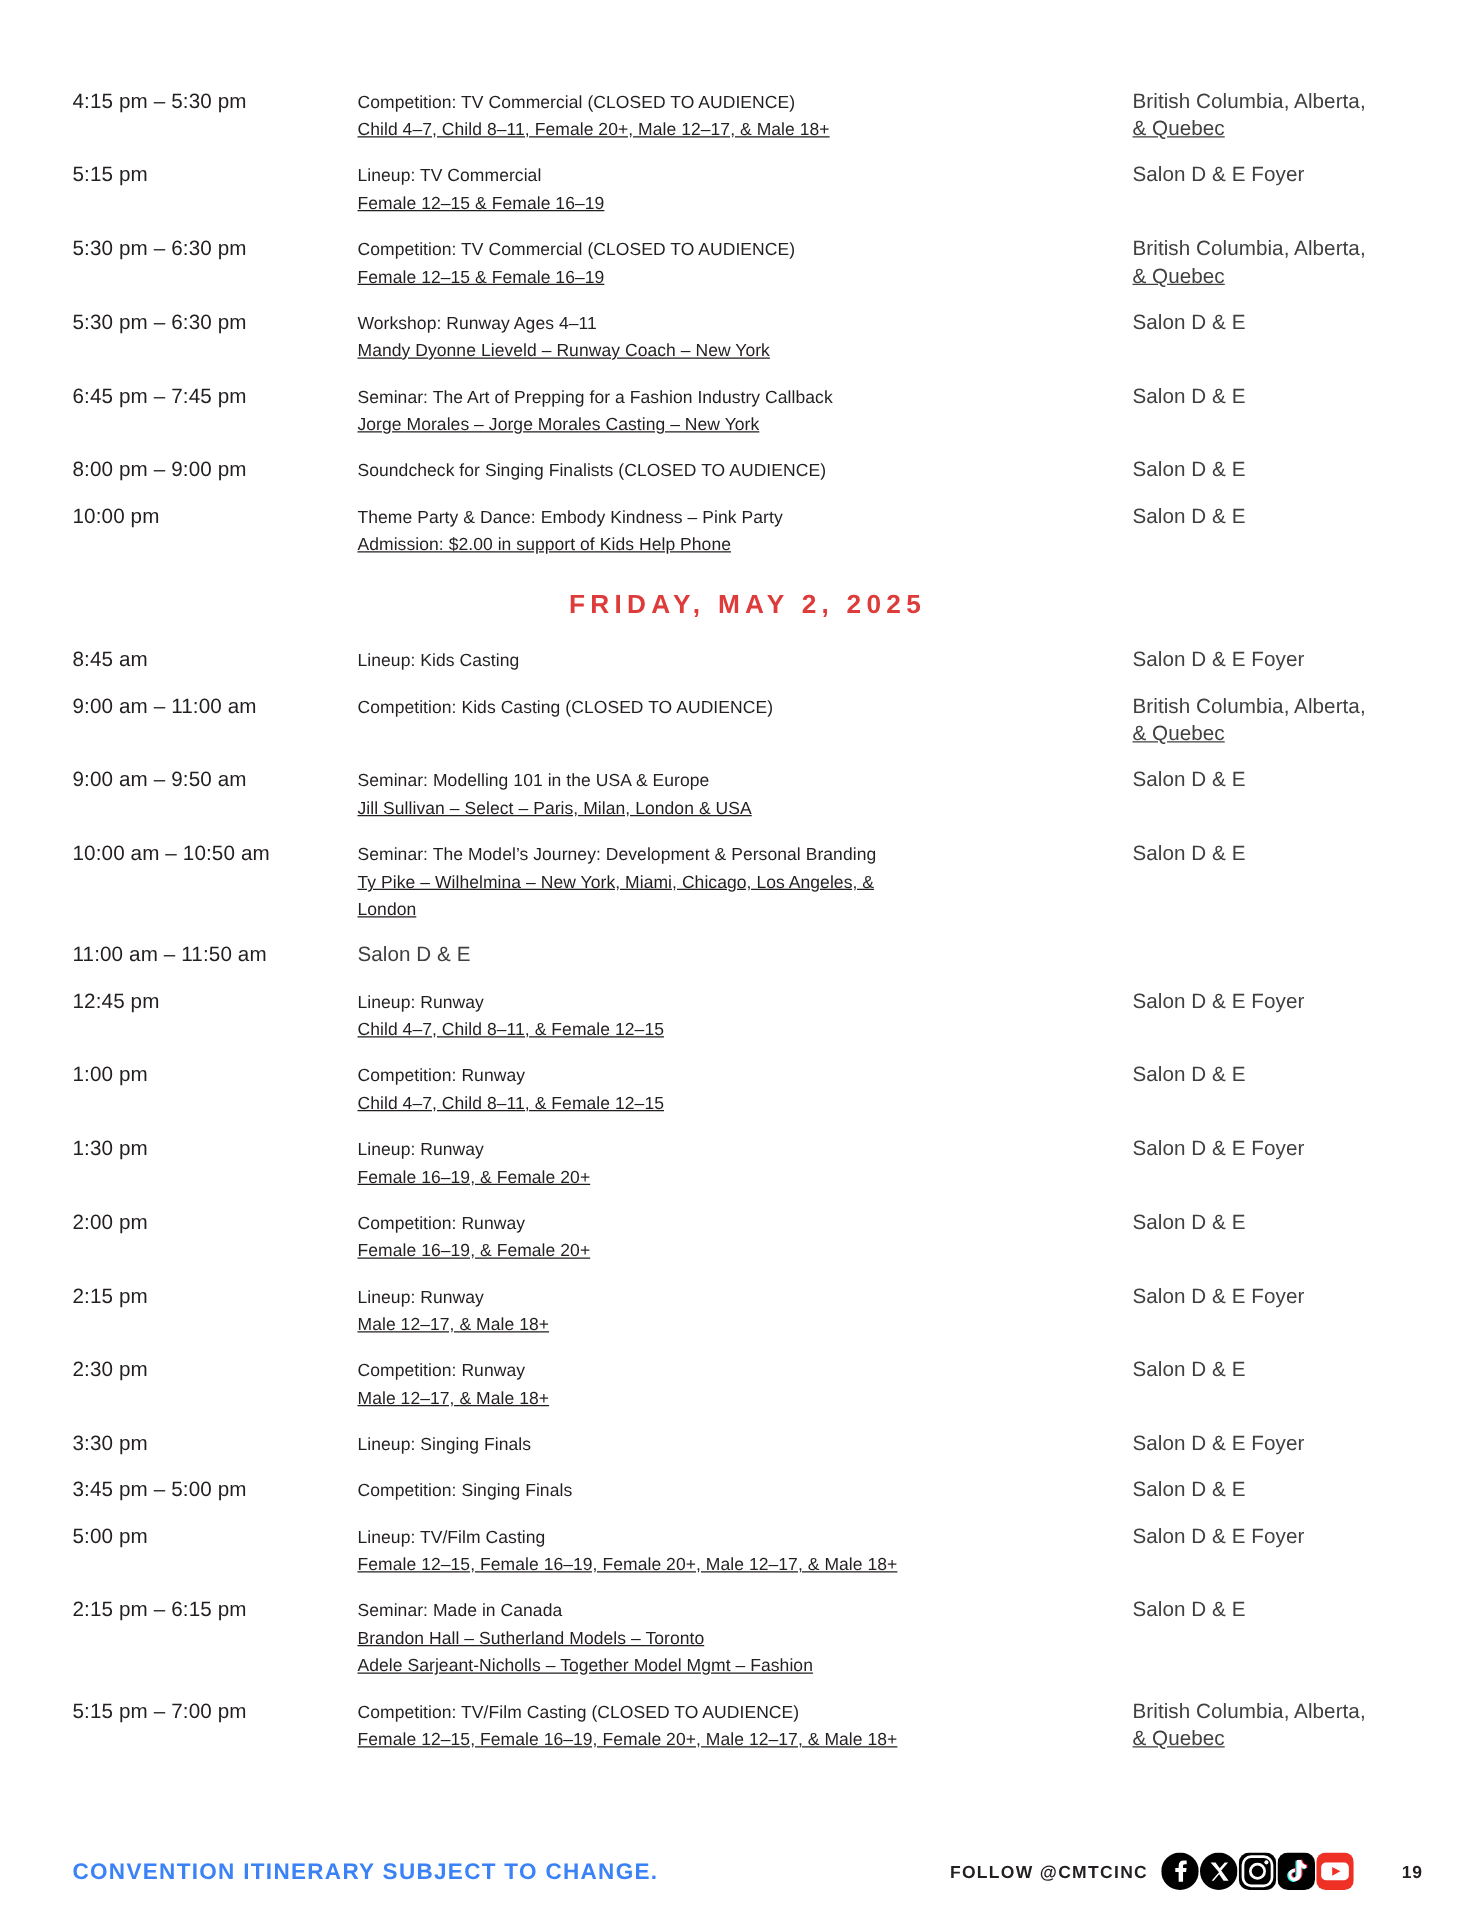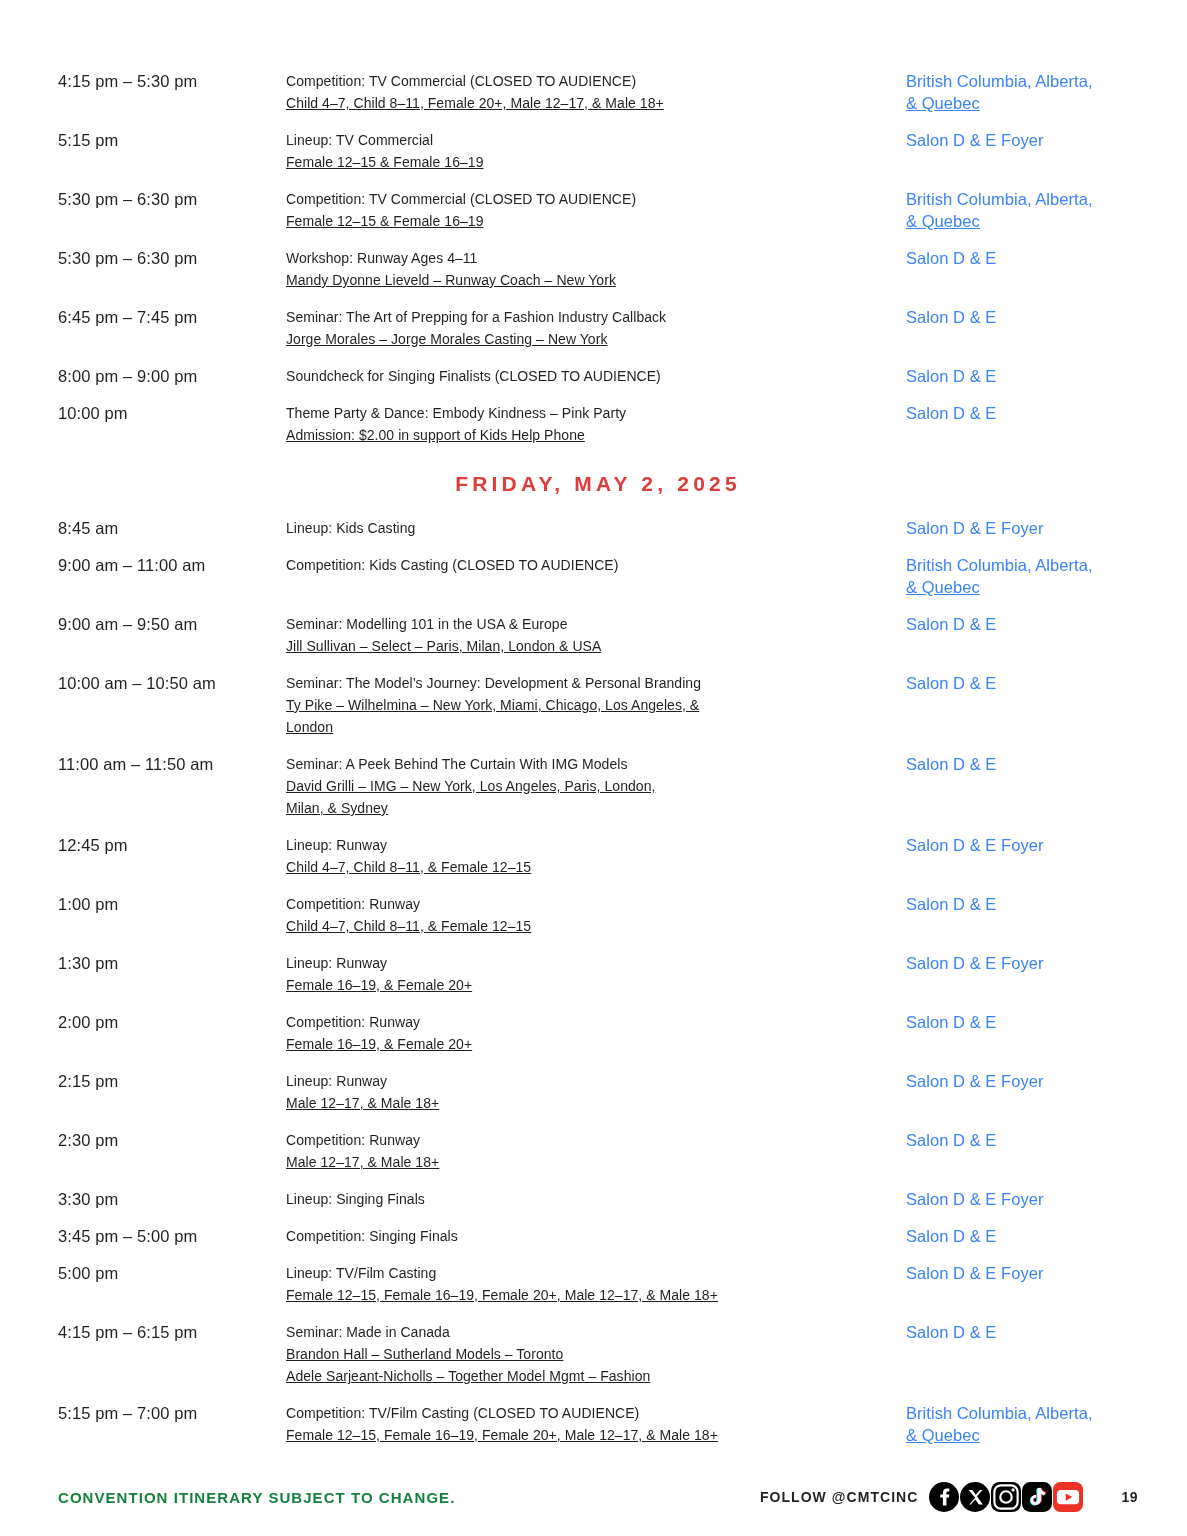--- a/index.html
+++ b/index.html
@@ -55,21 +55,21 @@
     font-size: 14px;
     line-height: 22px;
     letter-spacing: 0.05px;
     color: #231f20;
   }
   .col-loc {
     flex: 1 1 auto;
     font-size: 16.5px;
     line-height: 22px;
     letter-spacing: 0.05px;
-    color: #3b82f6;
+    color: #404040;
   }
   .line2, .line3 { display: block; text-decoration: underline; }
 
   
   .day-heading {
     font-size: 21px;
     font-weight: bold;
     letter-spacing: 4.2px;
     color: #DE3B3B;
     margin: 26px 0 21px 0;
@@ -82,24 +82,24 @@
   .footer {
     position: absolute;
     left: 58px;
     top: 1480px;
     width: 1080px;
     height: 34px;
     display: flex;
     align-items: center;
   }
   .footer-note {
-    font-size: 15px;
+    font-size: 18px;
     font-weight: bold;
     letter-spacing: 1.05px;
-    color: #15803d;
+    color: #3b82f6;
     white-space: nowrap;
   }
   .footer-right {
     margin-left: auto;
     display: flex;
     align-items: center;
     gap: 0px;
   }
   .follow-text {
     font-size: 14px;
@@ -180,21 +180,20 @@
         <div class="col-event"><span class="line1">Seminar: Modelling 101 in the USA &amp; Europe</span><span class="line2">Jill Sullivan – Select – Paris, Milan, London &amp; USA</span></div>
         <div class="col-loc"><span class="line1">Salon D &amp; E</span></div>
       </div>
       <div class="row">
         <div class="col-time">10:00 am – 10:50 am</div>
         <div class="col-event"><span class="line1">Seminar: The Model’s Journey: Development &amp; Personal Branding</span><span class="line2">Ty Pike – Wilhelmina – New York, Miami, Chicago, Los Angeles, &amp;</span><span class="line3">London</span></div>
         <div class="col-loc"><span class="line1">Salon D &amp; E</span></div>
       </div>
       <div class="row">
         <div class="col-time">11:00 am – 11:50 am</div>
-        <div class="col-event"><span class="line1">Seminar: A Peek Behind The Curtain With IMG Models</span><span class="line2">David Grilli – IMG – New York, Los Angeles, Paris, London,</span><span class="line3">Milan, &amp; Sydney</span></div>
         <div class="col-loc"><span class="line1">Salon D &amp; E</span></div>
       </div>
       <div class="row">
         <div class="col-time">12:45 pm</div>
         <div class="col-event"><span class="line1">Lineup: Runway</span><span class="line2">Child 4–7, Child 8–11, &amp; Female 12–15</span></div>
         <div class="col-loc"><span class="line1">Salon D &amp; E Foyer</span></div>
       </div>
       <div class="row">
         <div class="col-time">1:00 pm</div>
         <div class="col-event"><span class="line1">Competition: Runway</span><span class="line2">Child 4–7, Child 8–11, &amp; Female 12–15</span></div>
@@ -229,21 +228,21 @@
         <div class="col-time">3:45 pm – 5:00 pm</div>
         <div class="col-event"><span class="line1">Competition: Singing Finals</span></div>
         <div class="col-loc"><span class="line1">Salon D &amp; E</span></div>
       </div>
       <div class="row">
         <div class="col-time">5:00 pm</div>
         <div class="col-event"><span class="line1">Lineup: TV/Film Casting</span><span class="line2">Female 12–15, Female 16–19, Female 20+, Male 12–17, &amp; Male 18+</span></div>
         <div class="col-loc"><span class="line1">Salon D &amp; E Foyer</span></div>
       </div>
       <div class="row">
-        <div class="col-time">4:15 pm – 6:15 pm</div>
+        <div class="col-time">2:15 pm – 6:15 pm</div>
         <div class="col-event"><span class="line1">Seminar: Made in Canada</span><span class="line2">Brandon Hall – Sutherland Models – Toronto</span><span class="line3">Adele Sarjeant-Nicholls – Together Model Mgmt – Fashion</span></div>
         <div class="col-loc"><span class="line1">Salon D &amp; E</span></div>
       </div>
       <div class="row">
         <div class="col-time">5:15 pm – 7:00 pm</div>
         <div class="col-event"><span class="line1">Competition: TV/Film Casting (CLOSED TO AUDIENCE)</span><span class="line2">Female 12–15, Female 16–19, Female 20+, Male 12–17, &amp; Male 18+</span></div>
         <div class="col-loc"><span class="line1">British Columbia, Alberta,</span><span class="line2">&amp; Quebec</span></div>
       </div>
     </div>
 

